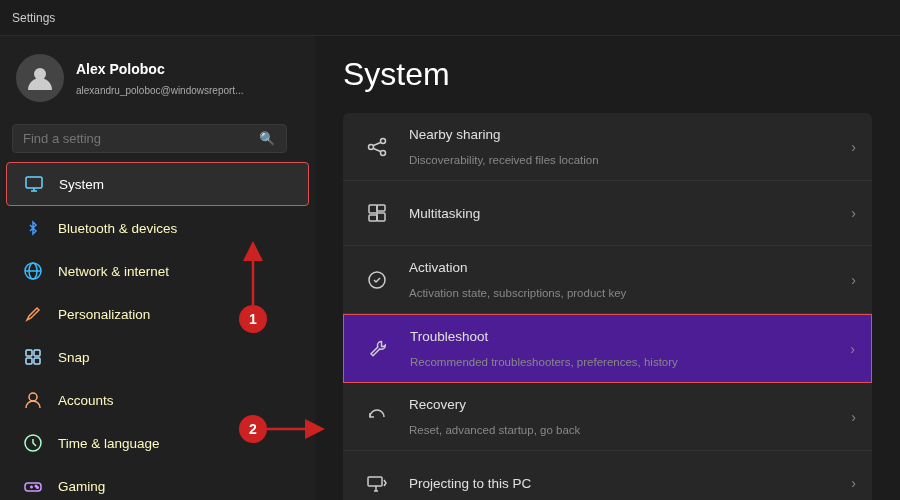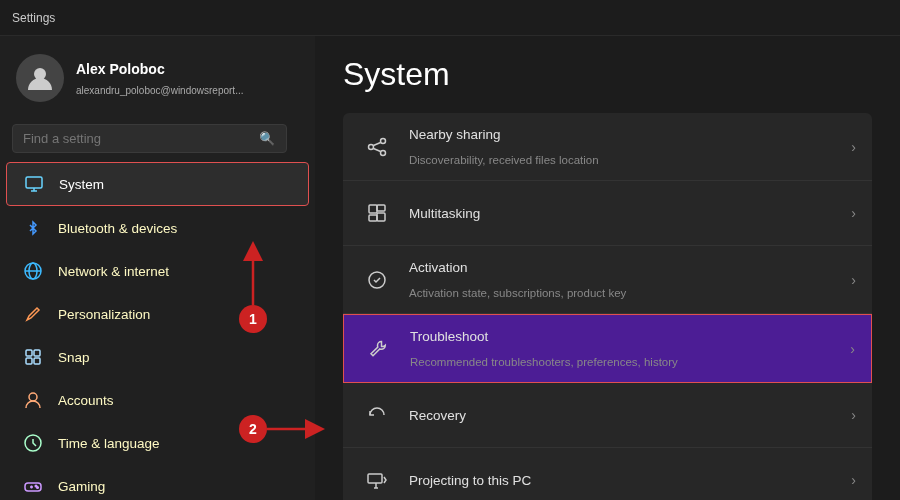--- a/index.html
+++ b/index.html
@@ -348,20 +348,21 @@
         </div>
         <div class="settings-item">
           <div class="settings-item-icon">
             <svg width="22" height="22" viewBox="0 0 22 22" fill="none" stroke="#ccc" stroke-width="1.5">
               <path d="M4 11a7 7 0 1114 0"></path>
               <polyline points="4,7 4,11 8,11"></polyline>
             </svg>
           </div>
           <div class="settings-item-text">
             <div class="settings-item-title">Recovery</div>
+            <div class="settings-item-desc">Reset, advanced startup, go back</div>
           </div>
           <span class="chevron">›</span>
         </div>
         <div class="settings-item" style="border-radius: 0px 0px 6px 6px;">
           <div class="settings-item-icon">
             <svg width="22" height="22" viewBox="0 0 22 22" fill="none" stroke="#ccc" stroke-width="1.5">
               <rect x="2" y="5" width="14" height="9" rx="1"></rect>
               <line x1="8" y1="19" x2="12" y2="19"></line>
               <line x1="10" y1="14" x2="10" y2="19"></line>
               <polyline points="18,8 20,11 18,14"></polyline>

